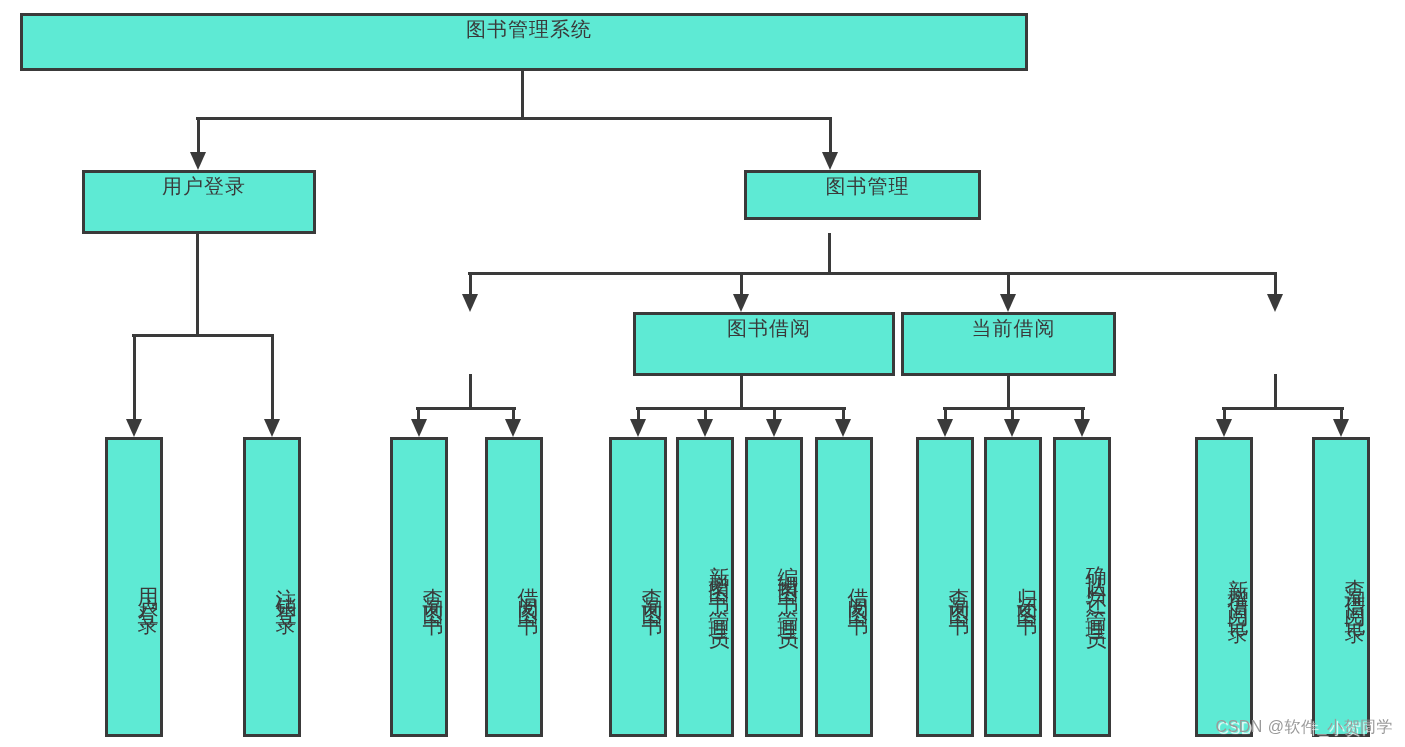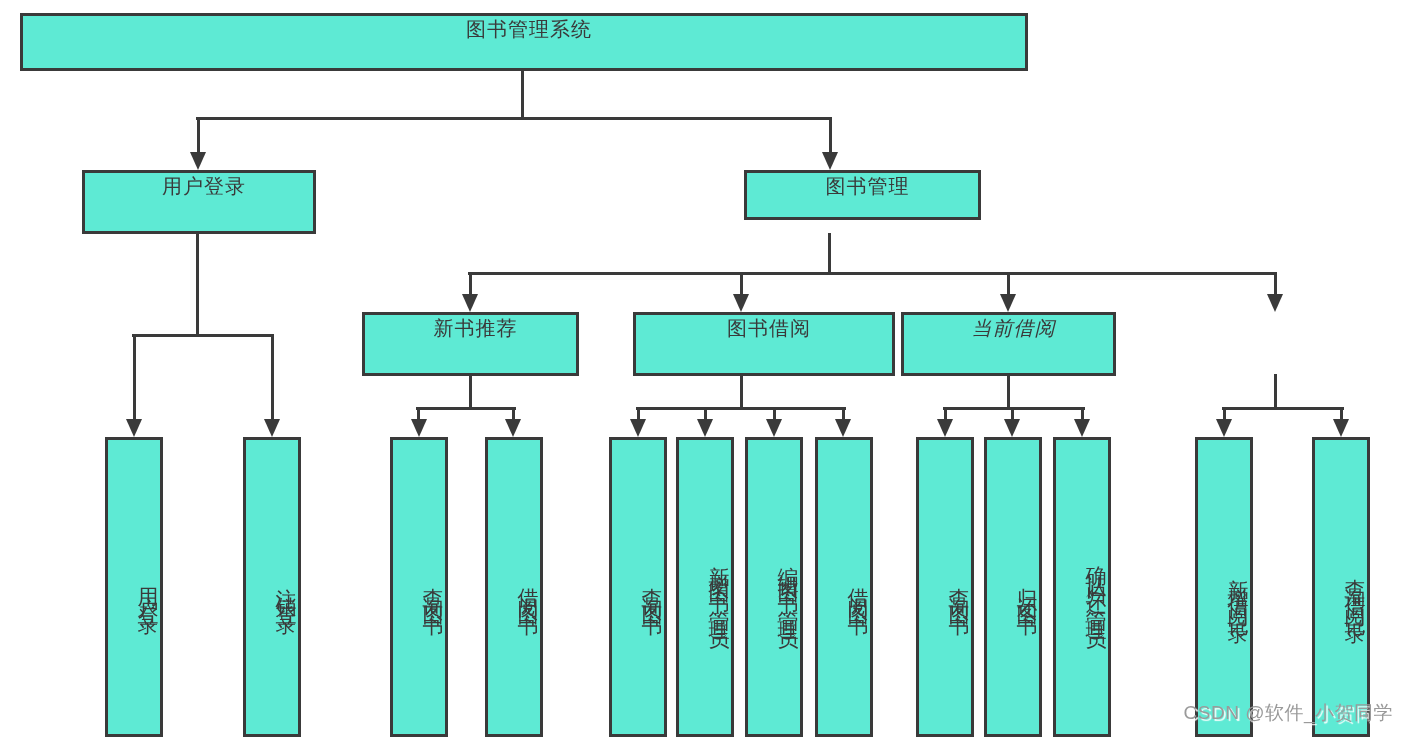--- a/index.html
+++ b/index.html
@@ -49,22 +49,22 @@
     width: 0;
     height: 0;
     border-left: 8px solid transparent;
     border-right: 8px solid transparent;
     border-top: 18px solid #3a3a3a;
     z-index: 1;
   }
   .watermark {
     position: absolute;
     right: 12px;
-    bottom: 21px;
-    font-size: 19px;
+    bottom: 9px;
+    font-size: 16px;
     color: #9a9a9a;
     text-shadow: 2px 2px 1px rgba(255,255,255,0.95);
     white-space: nowrap;
     z-index: 5;
     letter-spacing: 0.5px;
   }
 </style>
 </head>
 <body>
 
@@ -99,27 +99,24 @@
   <div class="hline" style="left:468px; top:272px; width:809px;"></div>
   <div class="vline" style="left:469px; top:272px; height:24px;"></div>
   <div class="tri" style="left:462px; top:294px;"></div>
   <div class="vline" style="left:740px; top:272px; height:24px;"></div>
   <div class="tri" style="left:733px; top:294px;"></div>
   <div class="vline" style="left:1007px; top:272px; height:24px;"></div>
   <div class="tri" style="left:1000px; top:294px;"></div>
   <div class="vline" style="left:1274px; top:272px; height:24px;"></div>
   <div class="tri" style="left:1267px; top:294px;"></div>
 
-  <div class="box" style="left:362px; top:312px; width:217px; height:64px;">
-    <span>新书推荐</span>
-  </div>
   <div class="box" style="left:633px; top:312px; width:262px; height:64px;">
     <span>图书借阅</span>
   </div>
-  <div class="box" style="left:901px; top:312px; width:215px; height:64px;font-style:italic;">
+  <div class="box" style="left:901px; top:312px; width:215px; height:64px;">
     <span>当前借阅</span>
   </div>
 
   <div class="vline" style="left:469px; top:374px; height:35px;"></div>
   <div class="hline" style="left:416px; top:407px; width:100px;"></div>
   <div class="vline" style="left:417px; top:407px; height:14px;"></div>
   <div class="tri" style="left:411px; top:419px;"></div>
   <div class="vline" style="left:512px; top:407px; height:14px;"></div>
   <div class="tri" style="left:505px; top:419px;"></div>
 

